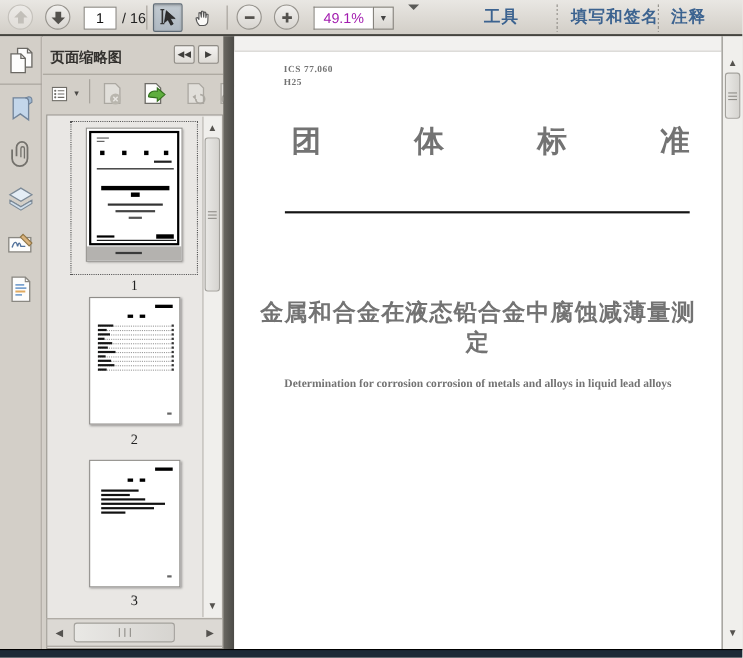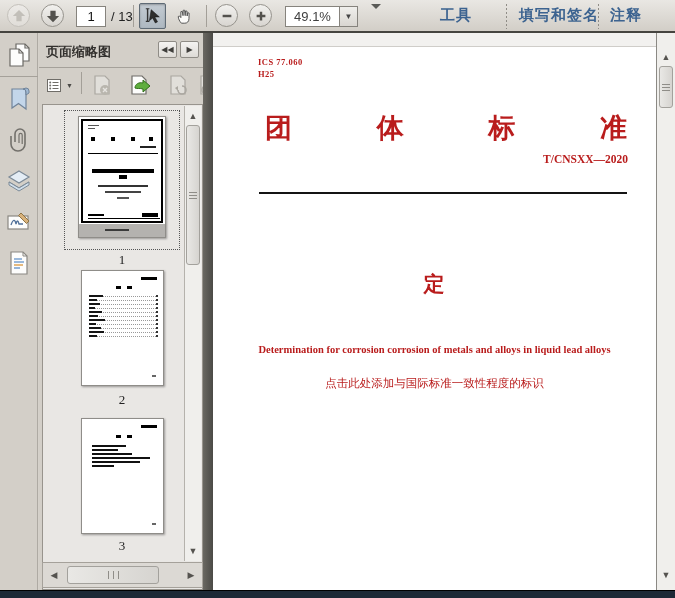--- a/index.html
+++ b/index.html
@@ -20,21 +20,21 @@
   .page-input { position:absolute; top:6px; left:76px; width:30px; height:21px;
     border:1px solid #86837d; background:#fff; text-align:center; font-size:13px;
     font-family:"Liberation Sans",sans-serif; color:#111; }
   .page-total { position:absolute; top:9px; left:111px; font-size:13px; color:#222; }
   .tool-btn { position:absolute; top:3px; width:27px; height:26px; border:1px solid transparent;
     border-radius:2px; display:flex; align-items:center; justify-content:center; }
   .tool-btn.pressed { background:linear-gradient(#c3cbd2,#aeb8c1); border:1px solid #5e6a75;
     box-shadow:inset 0 1px 2px rgba(0,0,0,.25); }
   .zoom-input { position:absolute; top:6px; left:285px; width:54px; height:21px;
     border:1px solid #86837d; border-right:none; background:#fff; font-size:13px;
-    text-align:center; font-family:"Liberation Sans",sans-serif; color:#404040; }
+    text-align:center; font-family:"Liberation Sans",sans-serif; color:#a21caf; }
   .zoom-drop { position:absolute; top:6px; left:339px; width:19px; height:21px;
     border:1px solid #86837d; background:linear-gradient(#f0efec,#d9d6d1);
     display:flex; align-items:center; justify-content:center; font-size:8px; color:#444; }
   .more-tools { position:absolute; top:9px; left:371px; width:13px; height:14px; }
   .more-tools .bar { width:11px; height:2px; background:#5a5a57; margin:2px auto 3px; }
   .more-tools .chev { width:0; height:0; margin:0 auto; border-left:5px solid transparent;
     border-right:5px solid transparent; border-top:5px solid #5a5a57; }
   .blue-btn { position:absolute; top:6px; font-size:15px; font-weight:bold; color:#3c6390;
     letter-spacing:1px; }
   .dot-sep { position:absolute; top:4px; width:1px; height:25px;
@@ -81,21 +81,21 @@
   .toc-row i { position:absolute; left:0; top:0; height:2px; background:#151515; }
   .toc-row em { position:absolute; right:0; top:0; width:2px; height:2px; background:#333; }
 
   
   .divider { position:absolute; left:203px; top:33px; width:10px; height:557px;
     background:linear-gradient(90deg,#6a6862,#4b4a46); }
 
   
   .docview { position:absolute; left:213px; top:33px; width:443px; height:557px; background:#f2f1ef; }
   .page { position:absolute; left:0; top:13px; width:443px; height:544px; background:#fff;
-    border-top:1px solid #cfcdc9; font-family:"Liberation Serif",serif; color:#b91c1c; }
+    border-top:1px solid #cfcdc9; font-family:"Liberation Serif",serif; color:#737373; }
   .ics { position:absolute; left:45px; top:9px; font-size:8.5px; font-weight:bold;
     line-height:12px; letter-spacing:.5px; }
   .std-type { position:absolute; left:52px; top:63px; width:362px; display:flex;
     justify-content:space-between; font-size:27px; font-weight:bold; }
   .std-num { position:absolute; left:45px; top:106px; width:370px; text-align:right;
     font-size:11.5px; font-weight:bold; }
   .rule { position:absolute; left:46px; top:145px; width:368px; border-top:2px solid #141414; }
   .doc-title { position:absolute; left:10px; top:224px; width:423px; text-align:center;
     font-size:21px; font-weight:bold; line-height:27px; letter-spacing:1px; }
   .en-title { position:absolute; left:0; top:297px; width:443px; text-align:center;
@@ -129,21 +129,21 @@
       </span>
     </div>
     <div class="tb-item circle-btn" style="left:41px">
       <span>
         <svg width="14" height="14" viewBox="0 0 16 16">
             <path d="M5 2v6H1l7 7 7-7h-4V2z" fill="#53514d"></path>
           </svg>
       </span>
     </div>
     <input class="page-input" value="1" style="">
-    <span class="page-total">/ 13</span>
+    <span class="page-total">/ 16</span>
     <div class="vsep" style="left:133px"></div>
     <div class="tool-btn pressed" style="left:139px">
       <span>
         <svg width="18" height="18" viewBox="0 0 20 20">
           <path d="M4 2v14" stroke="#333" stroke-width="1.6"></path>
           <path d="M2 2h4M2 16h4" stroke="#333" stroke-width="1.2"></path>
           <path d="M8 3l9 8h-5l3 5.5-2.4 1.2-3-5.5-3.6 3z" fill="#2e2e2e" stroke="#111" stroke-width=".6"></path>
         </svg>
       </span>
     </div>
@@ -432,27 +432,26 @@
       <div class="ics">
         <div>ICS 77.060</div>
         <div>H25</div>
       </div>
       <div class="std-type">
         <span>团</span>
         <span>体</span>
         <span>标</span>
         <span>准</span>
       </div>
-      <div class="std-num">T/CNSXX—2020</div>
       <div class="rule"></div>
       <div class="doc-title">
+        <div>金属和合金在液态铅合金中腐蚀减薄量测</div>
         <div>定</div>
       </div>
       <div class="en-title">Determination for corrosion corrosion of metals and alloys in liquid lead alloys</div>
-      <div class="note">点击此处添加与国际标准一致性程度的标识</div>
     </div>
   </div>
 
   <div class="doc-scroll">
     <div class="scroll-arrow" style="left:1px; top:16px">▲</div>
     <div class="scroll-thumb" style="left:2px; top:33px; width:14px; height:42px">
       <span class="grip-h">
           <i></i>
           <i></i>
           <i></i>

